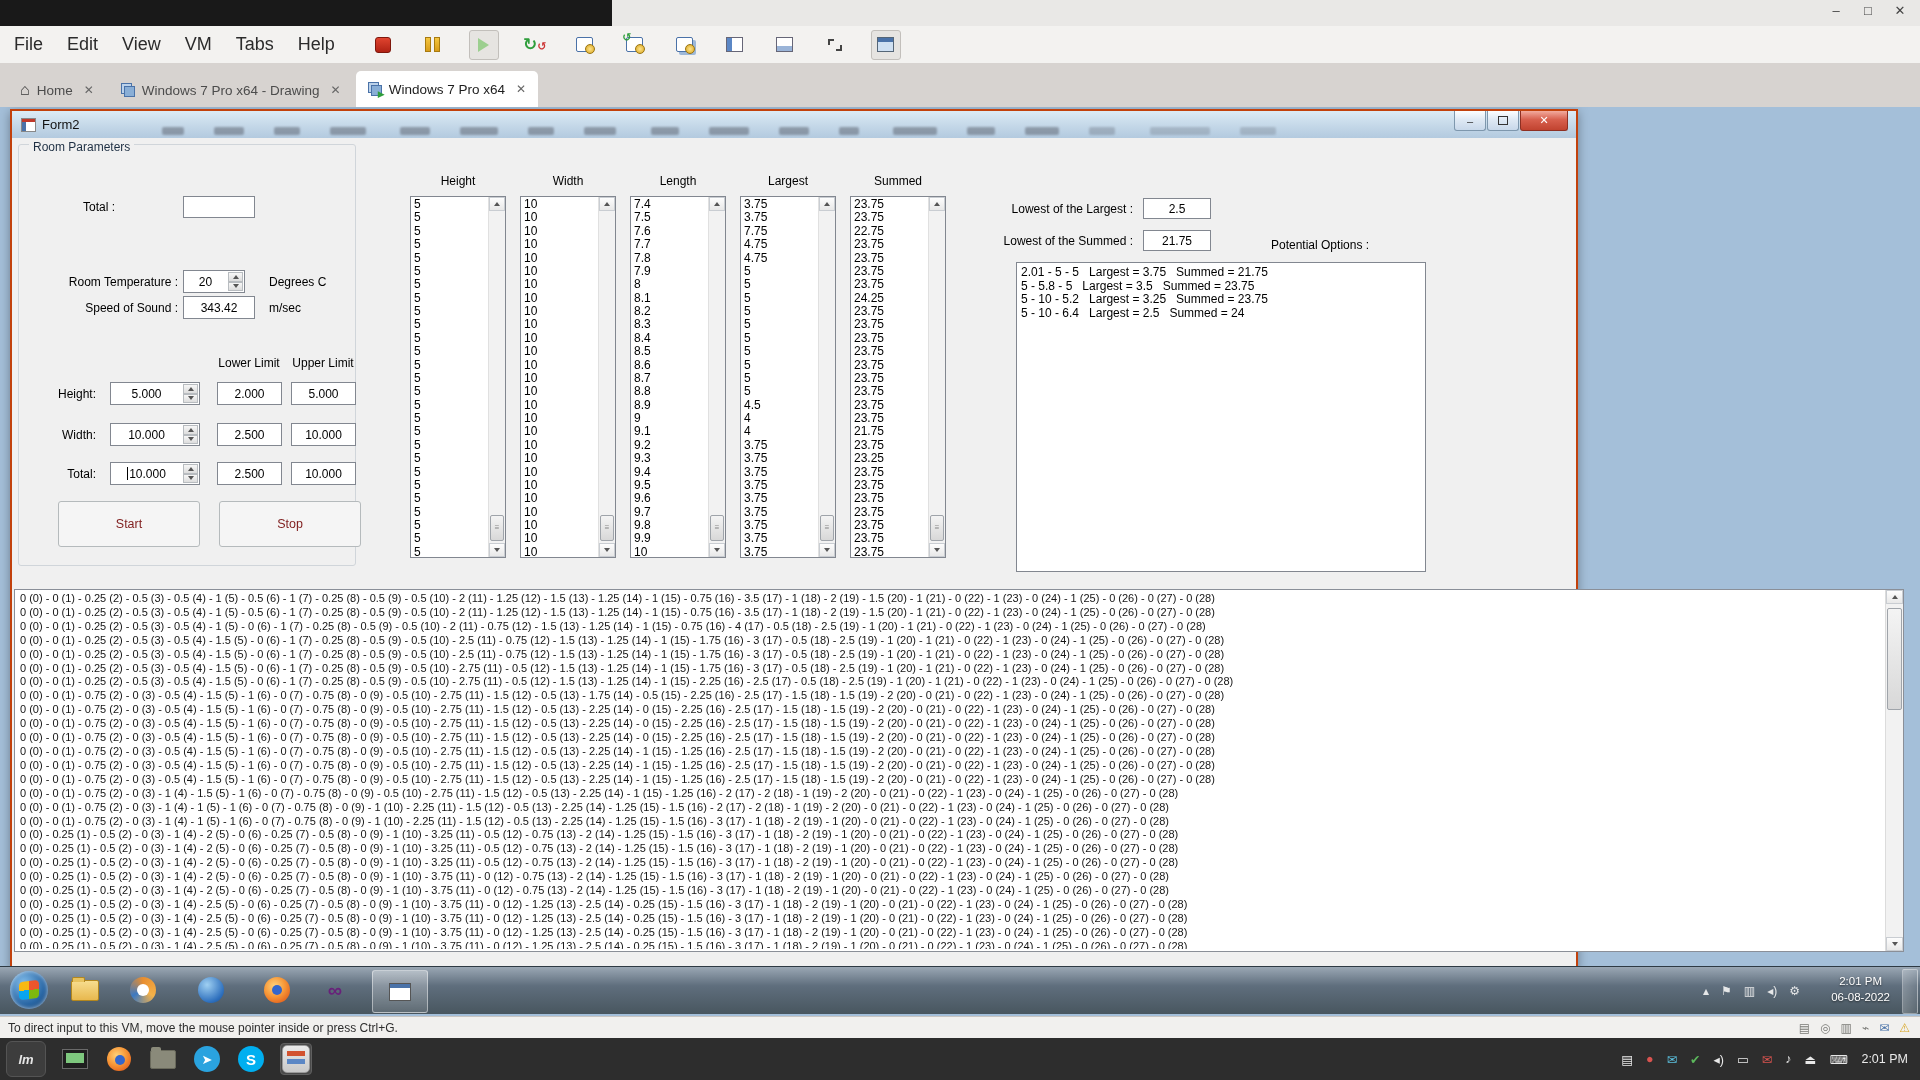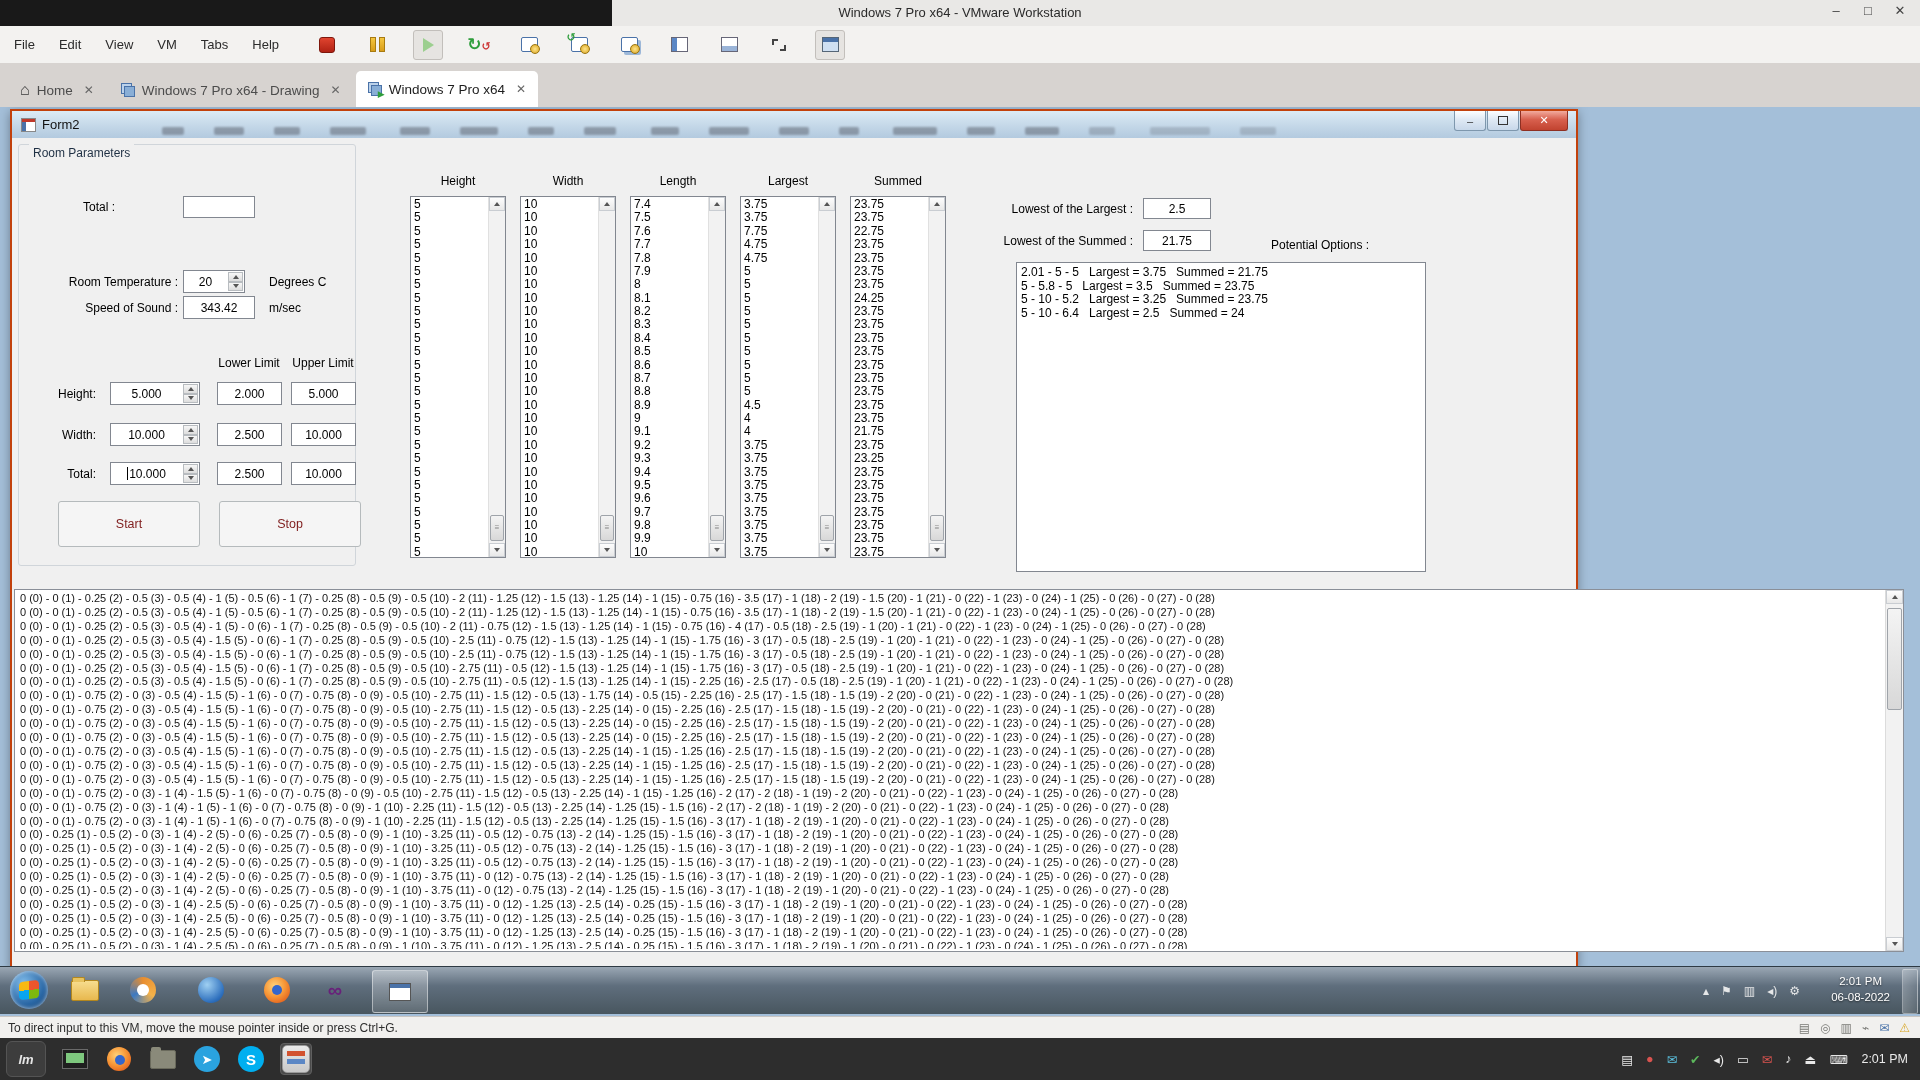--- a/index.html
+++ b/index.html
@@ -8,21 +8,21 @@
 
   
   .vmw-titlebar{position:absolute;left:0;top:0;width:1920px;height:26px;
     background:linear-gradient(to right,#191919 0,#191919 612px,#e9e8e6 612px,#e9e8e6 100%);}
   .vmw-title{position:absolute;left:0;right:0;top:5px;text-align:center;font-size:13px;color:#2a2a2a;}
   .vmw-winbtns{position:absolute;right:12px;top:3px;display:flex;gap:16px;color:#444;font-size:13px;}
   .vmw-winbtns span{cursor:default;width:16px;text-align:center;}
 
   .vmw-menubar{position:absolute;left:0;top:26px;width:1920px;height:37px;background:#f3f2f0;
     display:flex;align-items:center;border-bottom:1px solid #e3e1de;}
-  .menu-items{display:flex;gap:24px;padding-left:14px;font-size:13px;color:#2b2b2b;}
+  .menu-items{display:flex;gap:24px;padding-left:14px;font-size:18px;color:#2b2b2b;}
   .toolbar{display:flex;align-items:center;gap:22px;margin-left:34px;}
   .tbtn{width:28px;height:28px;display:flex;align-items:center;justify-content:center;border-radius:3px;}
   .tbtn.pressed{background:#e6e4e1;border:1px solid #c2bfbb;}
   .ico-stop{width:14px;height:14px;background:linear-gradient(#e0442f,#b02214);border:1px solid #7e170c;border-radius:3px;}
   .ico-pause{display:flex;gap:3px;}
   .ico-pause i{display:block;width:4px;height:13px;background:linear-gradient(#f4c63f,#d99d19);border:1px solid #a87b10;}
   .ico-play{width:0;height:0;border-top:7px solid transparent;border-bottom:7px solid transparent;border-left:11px solid #9ccf8f;}
   .ico-reset{font-size:17px;color:#2f9e3c;font-weight:bold;line-height:1;}
   .ico-reset em{color:#c33;font-style:normal;font-size:11px;}
   .snap{position:relative;width:15px;height:13px;background:#fff;border:1px solid #4a72a8;border-radius:2px;}
@@ -67,21 +67,21 @@
   .form-title-text{position:absolute;left:30px;top:6px;font-size:13px;color:#111;}
   .aero-btns{position:absolute;right:8px;top:0;display:flex;}
   .aero-btn{width:30px;height:19px;border:1px solid #7e97ad;border-top:none;background:linear-gradient(#fdfeff,#dfe9f4 45%,#c8d8ea);
     display:flex;align-items:center;justify-content:center;font-size:11px;color:#333;border-radius:0 0 3px 3px;margin-left:1px;}
   .aero-btn.close{width:46px;background:linear-gradient(#f2ab9e,#d8604e 45%,#c14330);color:#fff;border-color:#8e2f22;}
   .aero-btn .sq{width:8px;height:7px;border:1px solid #333;display:block;}
 
   .form-client{position:absolute;left:0;top:27px;right:0;bottom:0;background:#f0f0f0;font-size:12px;color:#000;}
 
   .groupbox{position:absolute;left:6px;top:6px;width:336px;height:420px;border:1px solid #d0d5da;border-radius:3px;}
-  .groupbox-label{position:absolute;left:10px;top:-7px;background:#f0f0f0;padding:8px 4px;color:#1f3044;}
+  .groupbox-label{position:absolute;left:10px;top:-7px;background:#f0f0f0;padding:2px 4px;color:#1f3044;}
 
   .lbl{position:absolute;white-space:nowrap;}
   .lbl.r{text-align:right;}
   .tbox{position:absolute;background:#fff;border:1px solid #828790;box-sizing:border-box;
     display:flex;align-items:center;justify-content:center;font-size:12px;}
   .spinbox{position:absolute;background:#fff;border:1px solid #828790;box-sizing:border-box;}
   .spinval{position:absolute;left:0;right:17px;top:0;bottom:0;display:flex;align-items:center;justify-content:center;}
   .spin{position:absolute;right:1px;top:1px;bottom:1px;width:15px;display:flex;flex-direction:column;}
   .spin i{flex:1;background:linear-gradient(#f7f7f7,#ddd);border:1px solid #b8bcc0;display:flex;align-items:center;justify-content:center;}
   .tri-up{width:0;height:0;border-left:3px solid transparent;border-right:3px solid transparent;border-bottom:4px solid #555;}
@@ -165,21 +165,20 @@
   .host-clock{color:#eaeaea;font-size:12.5px;padding-right:12px;}
 
   .g-red{color:#d9534f;} .g-green{color:#5cb85c;} .g-blue{color:#5bc0de;} .g-white{color:#e8e8e8;}
 </style>
 </head>
 <body>
 
 <div id="stage">
 
   <div class="vmw-titlebar">
-    <div class="vmw-title">Windows 7 Pro x64 - VMware Workstation</div>
     <div class="vmw-winbtns">
       <span>–</span>
       <span>□</span>
       <span>✕</span>
     </div>
   </div>
 
   <div class="vmw-menubar">
     <div class="menu-items">
         <span>File</span>

